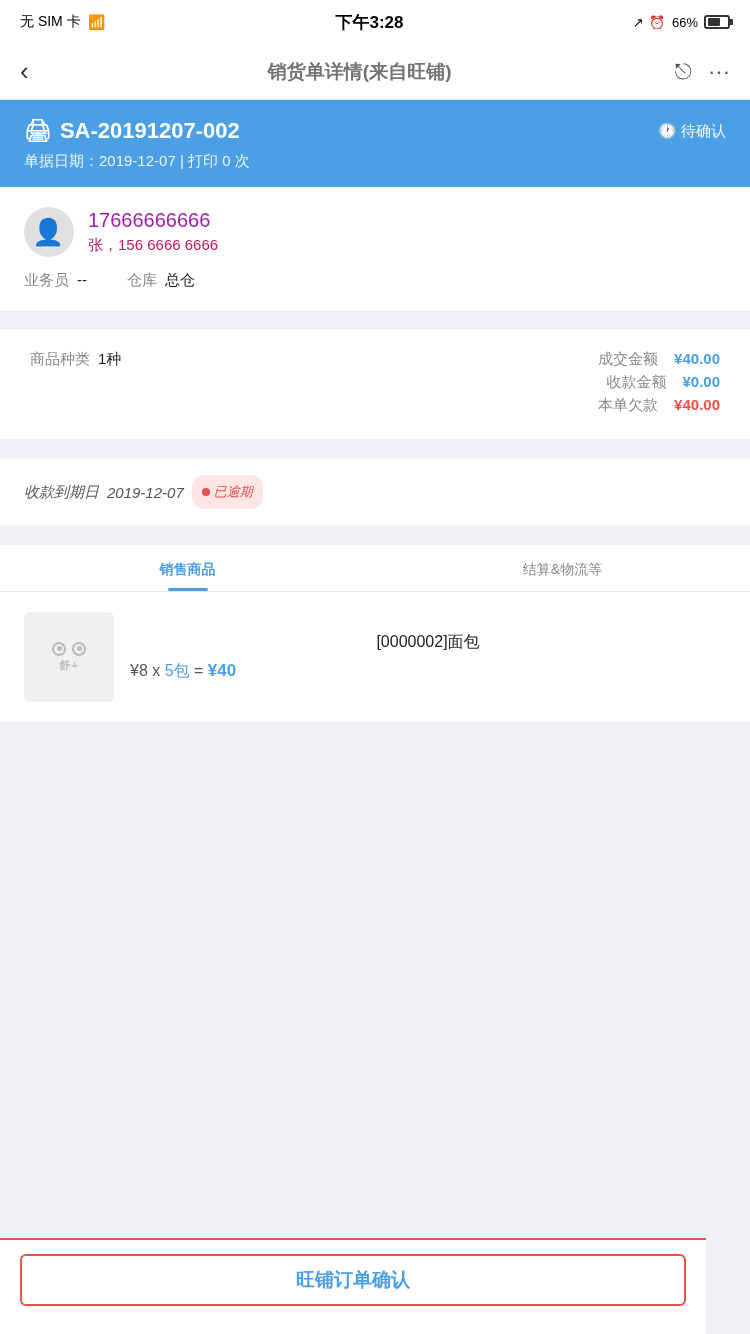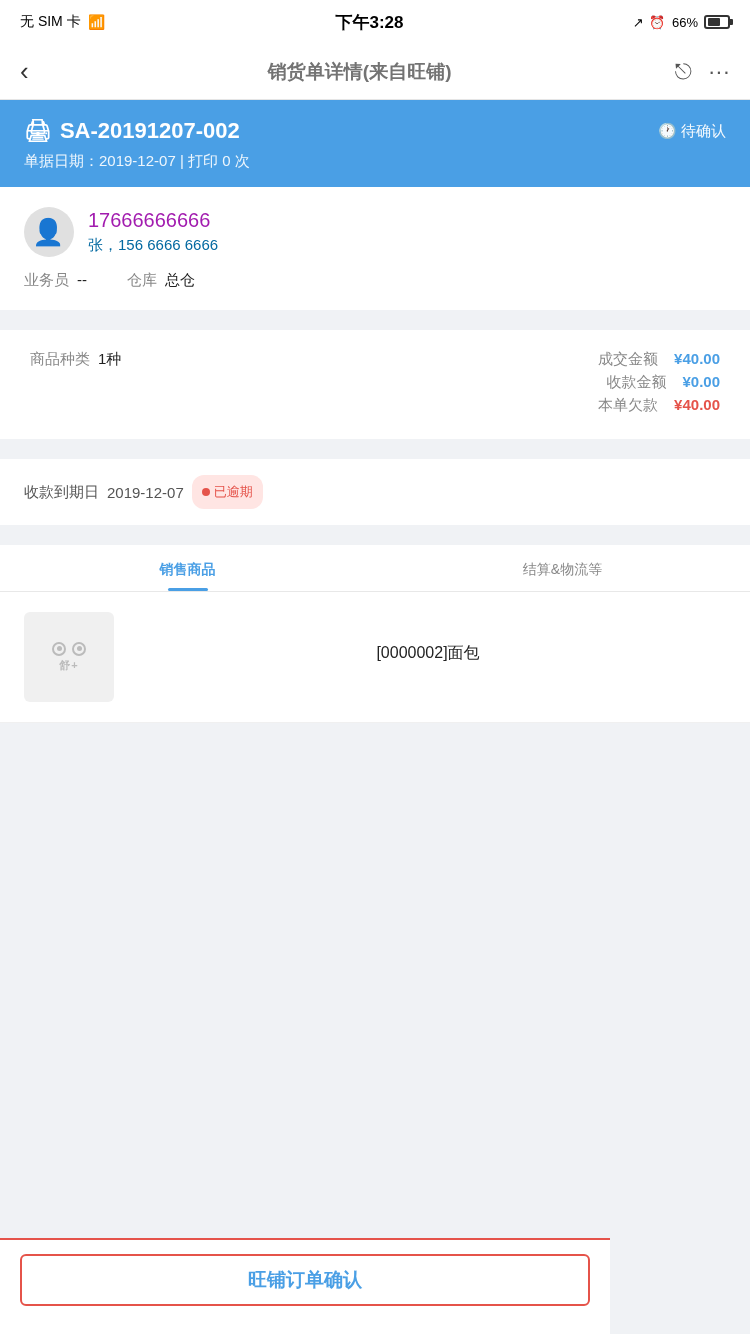--- a/index.html
+++ b/index.html
@@ -100,21 +100,21 @@
     .customer-row {
       display: flex; align-items: center; gap: 14px;
     }
     .avatar {
       width: 50px; height: 50px; border-radius: 25px;
       background: #e0e0e0; display: flex; align-items: center; justify-content: center;
       font-size: 26px; color: #999; flex-shrink: 0;
     }
     .customer-info { flex: 1; }
     .customer-phone { font-size: 20px; font-weight: 400; color: #a21caf; }
-    .customer-name { font-size: 15px; color: #0369a1; margin-top: 4px; }
+    .customer-name { font-size: 15px; color: #be185d; margin-top: 4px; }
     .customer-meta {
       display: flex; gap: 40px; margin-top: 14px;
       font-size: 15px; color: #555;
     }
     .meta-item { display: flex; gap: 8px; }
     .meta-label { color: #888; }
     .meta-value { color: #222; }
 
     
     .summary-section {
@@ -136,21 +136,21 @@
     .amount-label { color: #888; }
     .amount-value-blue { color: #4a9fe5; font-weight: 600; }
     .amount-value-red { color: #e5534a; font-weight: 600; }
 
     
     .due-section {
       background: #fff;
       padding: 16px 24px;
       margin-bottom: 10px;
       font-size: 15px; color: #555;
-      display: flex; align-items: center; gap: 8px;
+      display: flex; align-items: center; gap: 8px; font-style: italic;
     }
     .overdue-badge {
       background: #ffe5e3;
       color: #e5534a;
       border-radius: 12px;
       padding: 8px 10px;
       font-size: 13px;
       font-weight: 500;
       display: flex; align-items: center; gap: 4px;
     }
@@ -214,21 +214,21 @@
 
     
     .content-area {
       background: #f0f2f5;
       min-height: 260px;
     }
 
     
     .bottom-action {
       position: fixed;
-      bottom: 0; left: 0; width: 610px;
+      bottom: 0; left: 0; width: 706px;
       background: #fff;
       padding: 14px 20px 28px;
       border-top: 2px solid #e5534a;
     }
     .confirm-button {
       width: 100%;
       height: 52px;
       border: 2px solid #e5534a;
       border-radius: 6px;
       background: #fff;
@@ -364,20 +364,26 @@
           </div>
           <div class="owl-eye">
             <div class="owl-pupil"></div>
           </div>
         </div>
         <div class="owl-text">舒+</div>
       </div>
     </div>
     <div class="product-details">
       <div class="product-name">[0000002]面包</div>
+      <div class="product-price">
+        <span>¥8 x</span>
+        <span class="price-qty">5包</span>
+        <span>=</span>
+        <span class="price-total">¥40</span>
+      </div>
     </div>
   </div>
 </div>
 
 <div class="content-area"></div>
 
 <div class="bottom-action">
   <button class="confirm-button">
     <span>旺铺订单确认</span>
   </button>

